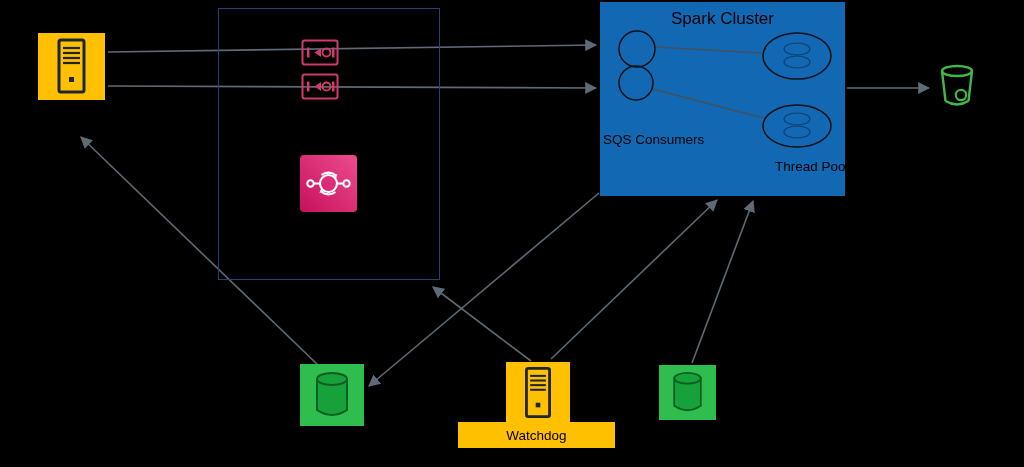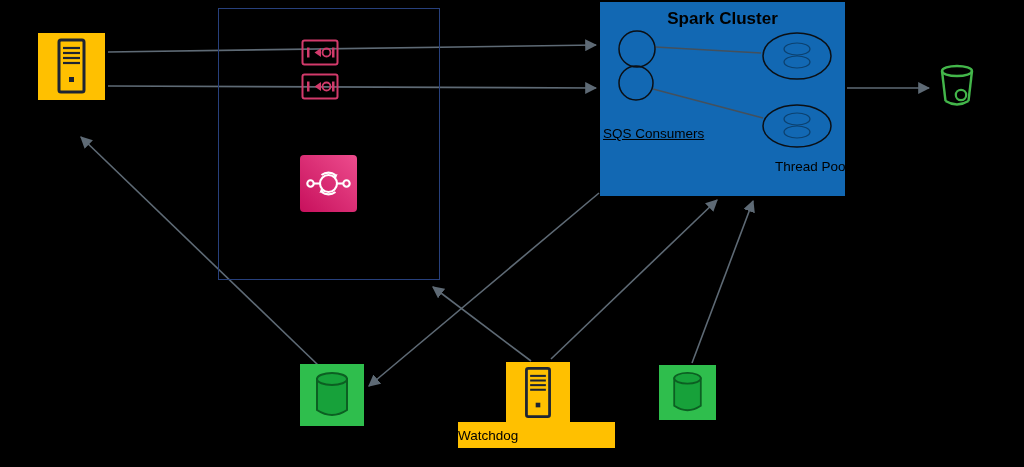--- a/index.html
+++ b/index.html
@@ -17,34 +17,34 @@
                border:1.5px solid #27407C; background:transparent; }
 
   .queue { position:absolute; width:38px; height:27px; }
   .queue-1 { left:301px; top:39px; }
   .queue-2 { left:301px; top:73px; }
 
   .hub-icon { position:absolute; left:300px; top:155px; width:57px; height:57px; border-radius:4px; }
 
   .spark { position:absolute; left:600px; top:2px; width:245px; height:194px; background:#1268B3; }
   .spark-title { position:absolute; left:0; top:7px; width:100%; text-align:center;
-                 font-size:17px; color:#000; font-weight:700; }
+                 font-size:17px; color:#000; font-weight:400; }
   .spark-svg { position:absolute; left:0; top:0; width:245px; height:194px; }
   .spark-label { position:absolute; font-size:13.5px; color:#000; white-space:nowrap; }
-  .sqs-consumers-label { left:3px; top:124px;text-decoration:underline; }
+  .sqs-consumers-label { left:3px; top:130px; }
   .thread-pools-label { left:155px; top:157px;margin-left:20px; }
 
   .bucket { position:absolute; left:936px; top:63px; width:42px; height:45px; }
 
   .db { position:absolute; background:#2FBE4D; }
   .db-1 { left:300px; top:364px; width:64px; height:62px; }
   .db-2 { left:659px; top:365px; width:57px; height:55px; }
 
   .watchdog-bar { position:absolute; left:458px; top:422px; width:157px; height:26px;
-                  background:#FFC000; display:flex; align-items:center; }
+                  background:#FFC000; display:flex; align-items:center; justify-content:center; }
   .watchdog-text { font-size:13.5px; color:#000; }
 </style>
 </head>
 <body>
 
 <div class="canvas">
 
   <svg class="connectors" viewBox="0 0 1024 467" xmlns="http://www.w3.org/2000/svg">
     <defs>
       <marker id="ah" viewBox="0 0 10 10" refX="9" refY="5" markerWidth="7.5" markerHeight="7.5" orient="auto">

